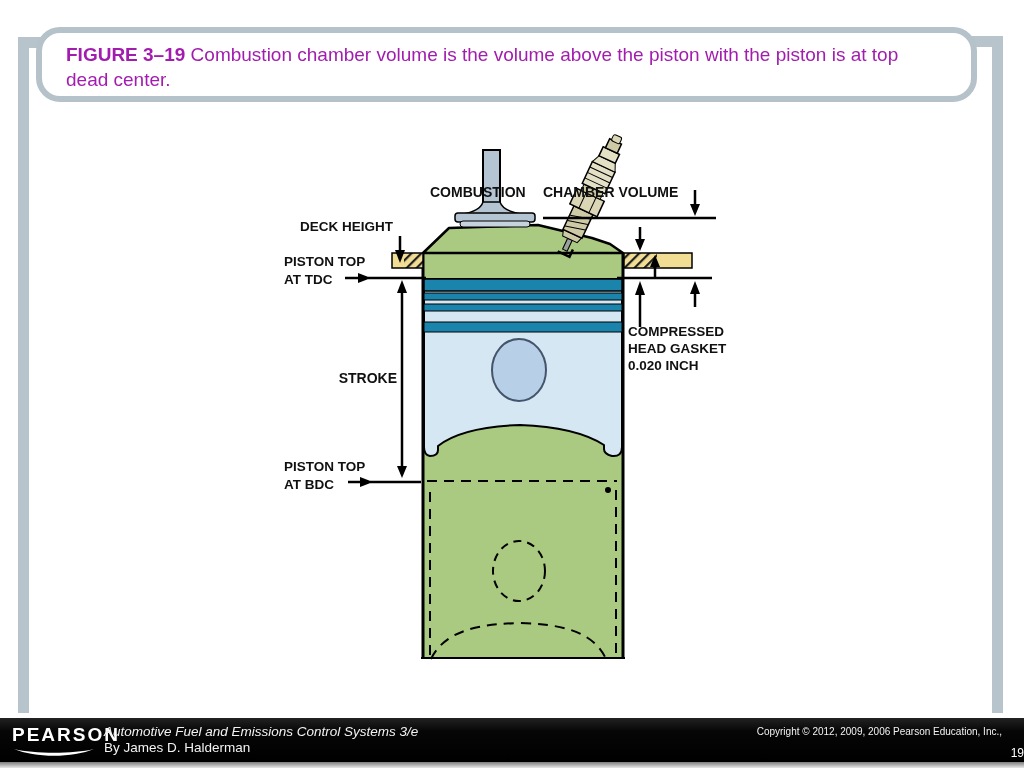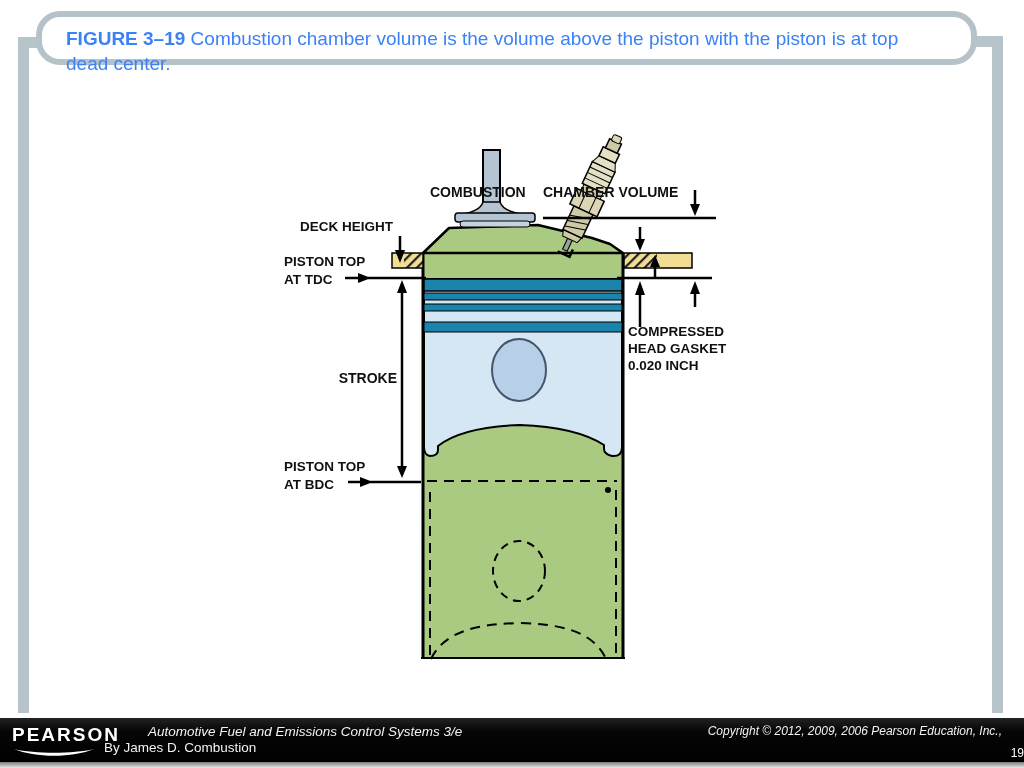--- a/index.html
+++ b/index.html
@@ -10,53 +10,53 @@
   }
   
   .pipe { position:absolute; background:#b7c4cb; z-index:1; }
   .pipe-left   { left:18px;  top:37px; width:11px; height:676px; }
   .elbow-left  { left:18px;  top:37px; width:28px; height:11px; }
   .pipe-right  { left:992px; top:36px; width:11px; height:677px; }
   .elbow-right { left:972px; top:36px; width:31px; height:11px; }
 
   
   .caption-box {
-    position:absolute; left:36px; top:11px; width:941px; height:54px;
+    position:absolute; left:36px; top:27px; width:941px; height:75px;
     box-sizing:border-box; background:#ffffff;
     border:6px solid #b5c2c9; border-radius:24px; z-index:2;
     padding:9px 42px 0 24px;
-    font-size:19px; line-height:1.33; color:#3b82f6;
+    font-size:19px; line-height:1.33; color:#a21caf;
   }
   .caption-box b { font-weight:bold; }
 
   .diagram-svg { position:absolute; left:0; top:0; z-index:0; }
 
   
   .footer {
     position:absolute; left:0; top:718px; width:1024px; height:44px;
     background:linear-gradient(#222 0%, #060606 30%, #000 100%);
     color:#f2f2f2; z-index:3;
   }
   .footer-strip {
     position:absolute; left:0; top:762px; width:1024px; height:6px;
     background:linear-gradient(#7d7d7d, #e8e8e8); z-index:3;
   }
   .pearson-logo { position:absolute; left:12px; top:7px; width:84px; text-align:center; }
   .pearson-logo .logo-word {
     color:#fff; font-weight:bold; font-size:19px; letter-spacing:2px; line-height:19px;
   }
   .book-info { position:absolute; left:104px; top:6px; line-height:16px; font-size:13.5px; }
-  .book-title { font-style:italic;margin-left:44px; }
+  .book-title { font-style:italic; }
   .page-num {
     position:absolute; left:0; right:0; bottom:2px; text-align:right;
     font-size:12px; color:#fff;
   }
   .copyright {
     position:absolute; right:22px; top:6px; text-align:right;
-    font-size:12px; line-height:15px;font-style:italic;
+    font-size:10px; line-height:15px;
   }
 </style>
 </head>
 <body>
 
 <div class="slide">
 
   <div class="pipe pipe-left"></div>
   <div class="pipe elbow-left"></div>
   <div class="pipe pipe-right"></div>
@@ -200,21 +200,21 @@
 
   <div class="footer">
     <div class="pearson-logo">
       <div class="logo-word">PEARSON</div>
       <svg width="82" height="10" viewBox="0 0 82 10">
         <path d="M1,1 C22,10 60,10 81,1 C60,6 22,6 1,1 Z" fill="#ffffff"></path>
       </svg>
     </div>
     <div class="book-info">
       <div class="book-title">Automotive Fuel and Emissions Control Systems 3/e</div>
-      <div class="book-author">By James D. Combustion</div>
+      <div class="book-author">By James D. Halderman</div>
     </div>
     <div class="page-num">19</div>
     <div class="copyright">
       <div>Copyright © 2012, 2009, 2006 Pearson Education, Inc.,</div>
     </div>
   </div>
   <div class="footer-strip"></div>
 
 </div>
 

